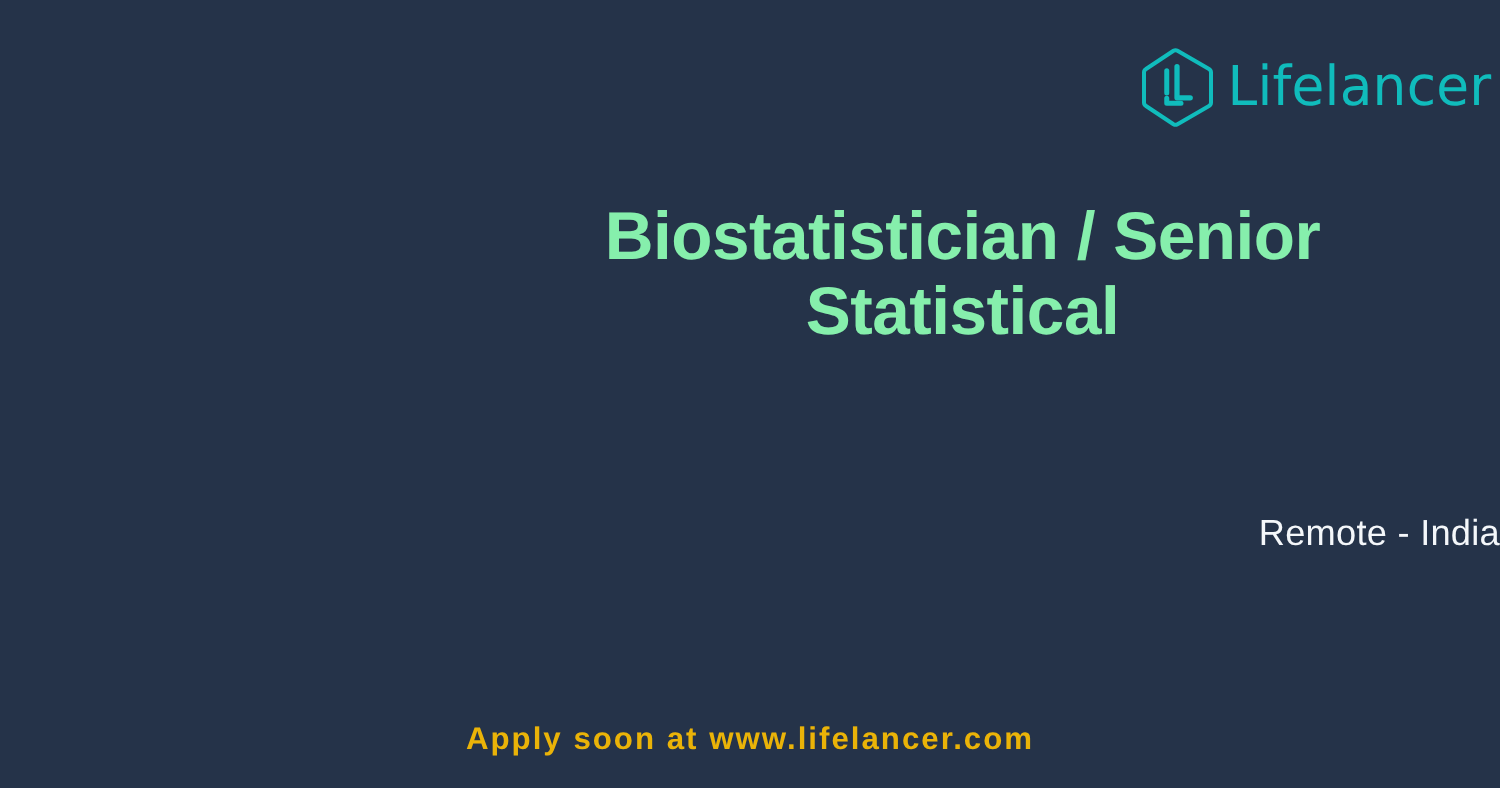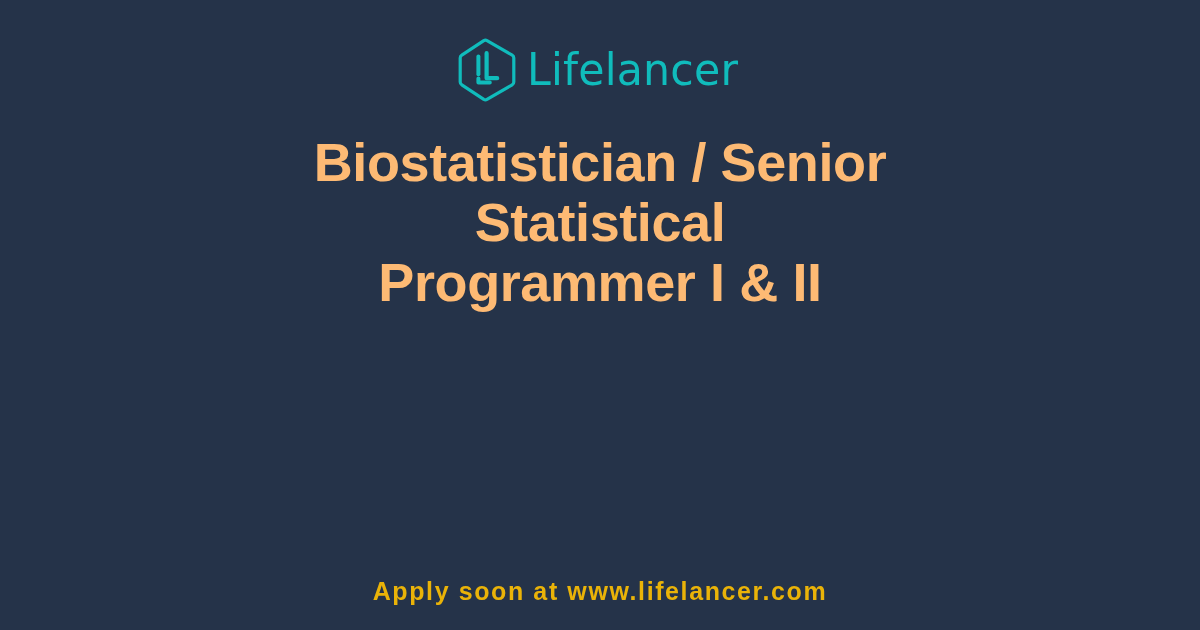--- a/index.html
+++ b/index.html
@@ -17,21 +17,21 @@
   }
 
   .card {
     position: relative;
     width: 1200px;
     height: 630px;
     background: #253349;
     box-sizing: border-box;
     display: flex;
     flex-direction: column;
-    align-items: center;
+    align-items: flex-end;
   }
 
   
   .brand {
     display: flex;
     align-items: center;
     justify-content: center;
     gap: 8px;
     margin-top: 36px;
     height: 68px;
@@ -60,22 +60,22 @@
     color: #F2F5F8;
     font-size: 28px;
     line-height: 34px;
     font-weight: 400;
     letter-spacing: 0.2px;
     text-align: center;
   }
 
   
   .job-title {
-    margin-top: 28px;
-    color: #fdba74;
+    margin-top: 55px;
+    color: #86efac;
     font-size: 54px;
     line-height: 60px;
     font-weight: 700;
     letter-spacing: -0.4px;
     text-align: center;
     max-width: 860px;
     padding: 0 20px;
     box-sizing: border-box;
   }
 
@@ -118,19 +118,19 @@
         <path d="M23.4 41.6 v4.0 h11.4" stroke="#10BCBC" stroke-width="4.0" stroke-linecap="round" stroke-linejoin="round"></path>
       </svg>
     </span>
     <span class="brand-word">Lifelancer</span>
   </div>
 
 
   <h1 class="job-title">
     <span>Biostatistician / Senior Statistical</span>
     <br>
-    <span>Programmer I &amp; II</span>
   </h1>
 
+  <div class="location">Remote - India</div>
 
   <div class="cta">Apply soon at www.lifelancer.com</div>
 
 </div>
 
 </body></html>

